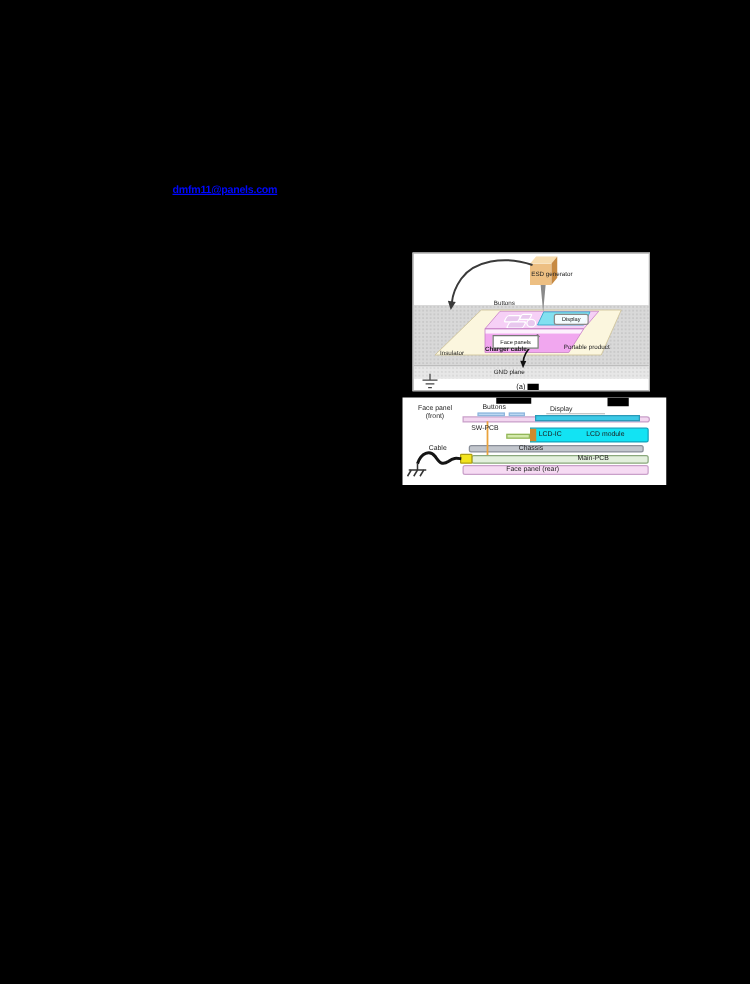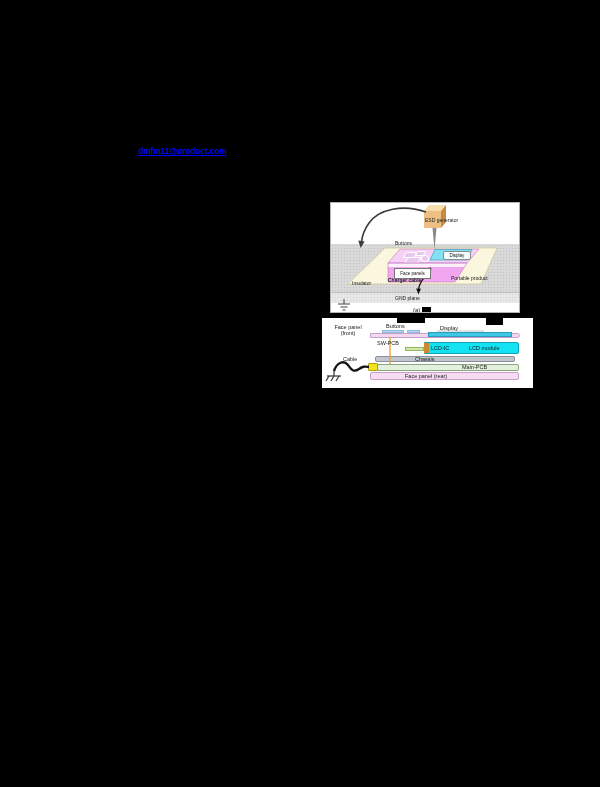--- a/index.html
+++ b/index.html
@@ -36,21 +36,21 @@
   
   #fig2{position:absolute;left:322px;top:318px;width:211px;height:70px;background:#fff;overflow:hidden;}
   .bar{position:absolute;box-sizing:border-box;}
   .mark{position:absolute;background:#000;}
 </style>
 </head>
 <body>
 
 <div class="page">
 
-  <a id="email-link">dmfm11@product.com</a>
+  <a id="email-link">dmfm11@panels.com</a>
 
   <div id="fig1">
     <div class="abs gnd-band"></div>
     <div class="abs gnd-band2"></div>
     <div class="clip insulator"></div>
 
     <div class="clip prod-top"></div>
     <div class="clip disp-panel"></div>
     <div class="clip prod-front"></div>
     <div class="clip prod-strip"></div>

